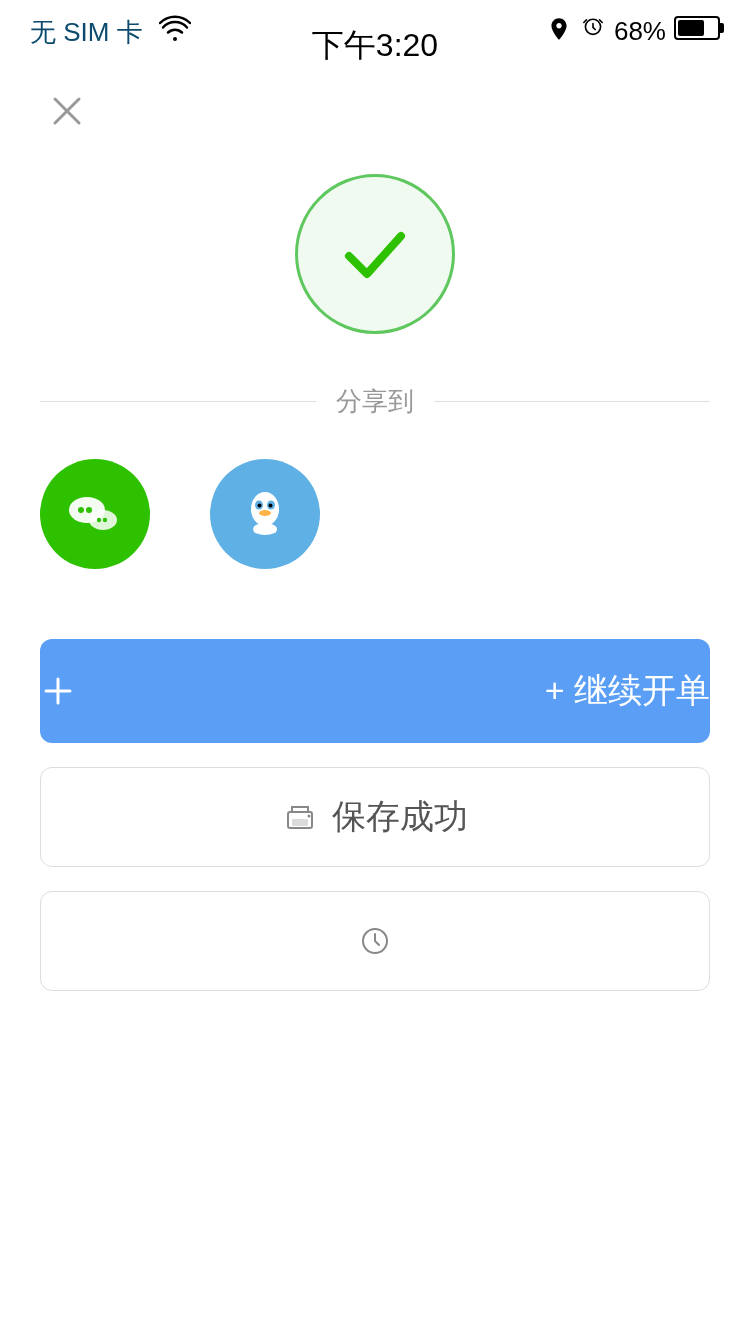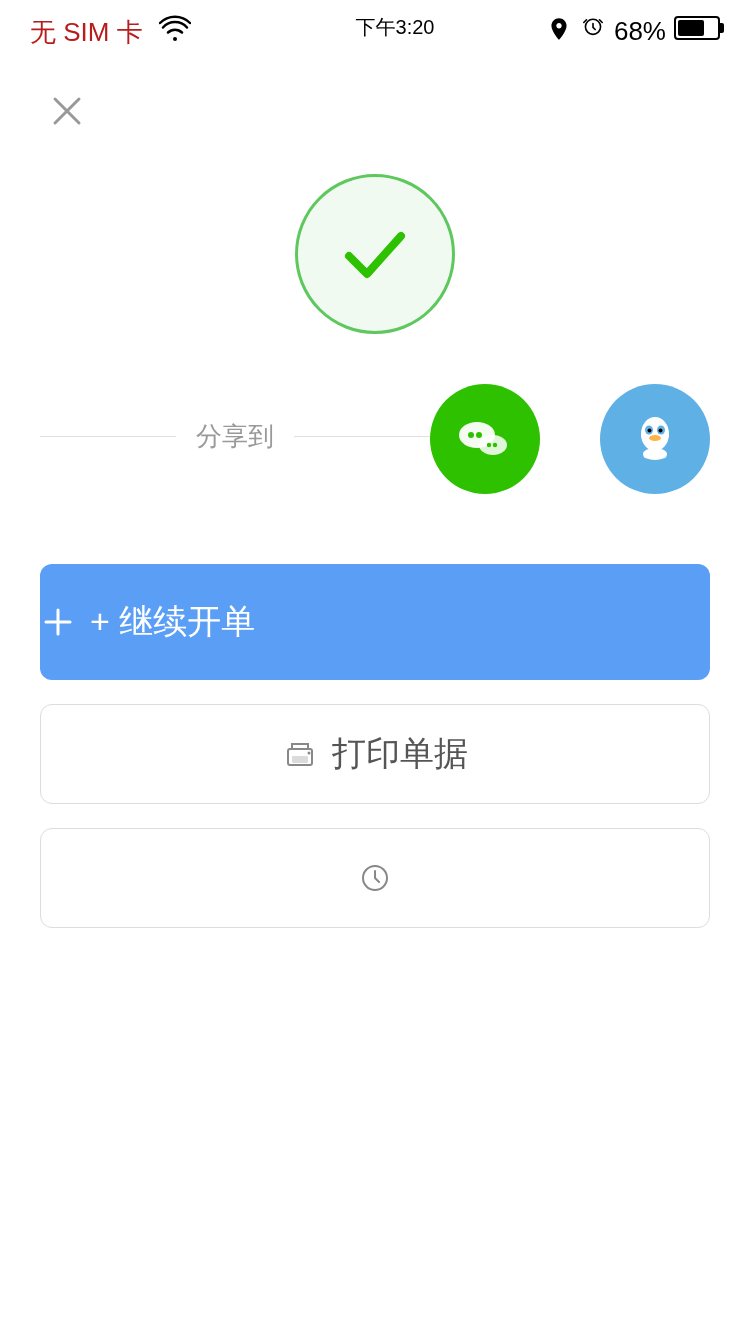--- a/index.html
+++ b/index.html
@@ -22,31 +22,30 @@
       align-items: center;
       justify-content: space-between;
       padding: 0 30px;
       background: #ffffff;
     }
     .status-left {
       display: flex;
       align-items: center;
       gap: 16px;
       font-size: 26px;
-      color: #b91c1c;
+      color: #0c4a6e;
     }
     .status-center {
-      font-size: 20px;
+      font-size: 32px;
       font-weight: 500;
       color: #000;
       position: absolute;
       left: 50%;
       transform: translateX(-50%);
-      top: 14px;
-      margin-left: 20px;
+      top: 24px;
     }
     .status-right {
       display: flex;
       align-items: flex-start;
       gap: 8px;
       font-size: 26px;
       color: #000;
     }
     .battery-block {
       display: flex;
@@ -130,22 +129,22 @@
       color: #222;
       font-weight: 400;
       margin-bottom: 60px;
       letter-spacing: 2px;
     }
 
     
     .share-section {
       width: 100%;
       display: flex;
-      flex-direction: row;
-      align-items: flex-end;
+      flex-direction: column;
+      align-items: flex-start;
       margin-bottom: 60px;
     }
     .share-divider {
       width: 100%;
       display: flex;
       align-items: center;
       gap: 20px;
       margin-bottom: 40px;
     }
     .divider-line {
@@ -200,27 +199,27 @@
     .actions {
       width: 100%;
       display: flex;
       flex-direction: column;
       gap: 24px;
       margin-top: 10px;
     }
 
     .btn-primary {
       width: 100%;
-      height: 116px;
+      height: 104px;
       background: #5b9ef5;
       border: none;
       border-radius: 12px;
       display: flex;
       align-items: center;
-      justify-content: flex-start;
+      justify-content: space-between;
       gap: 14px;
       cursor: pointer;
       font-size: 34px;
       color: #fff;
       font-weight: 400;
     }
 
     .btn-secondary {
       width: 100%;
       height: 100px;
@@ -354,21 +353,21 @@
 
     <button class="btn-secondary">
       <span class="btn-icon">
         <svg viewBox="0 0 36 36" fill="none" xmlns="http://www.w3.org/2000/svg">
           <rect x="6" y="13" width="24" height="16" rx="2" stroke="#888" stroke-width="2" fill="none"></rect>
           <path d="M10 13V8h16v5" stroke="#888" stroke-width="2" fill="none"></path>
           <rect x="10" y="20" width="16" height="7" rx="1" fill="#888" opacity="0.3"></rect>
           <circle cx="27" cy="17" r="1.5" fill="#888"></circle>
         </svg>
       </span>
-      <span>打印单据</span>
+      <span>保存成功</span>
     </button>
 
     <button class="btn-secondary">
       <span class="btn-icon">
         <svg viewBox="0 0 36 36" fill="none" xmlns="http://www.w3.org/2000/svg">
           <circle cx="18" cy="18" r="12" stroke="#888" stroke-width="2" fill="none"></circle>
           <path d="M18 11v7l4 4" stroke="#888" stroke-width="2" stroke-linecap="round" stroke-linejoin="round"></path>
         </svg>
       </span>
     </button>

